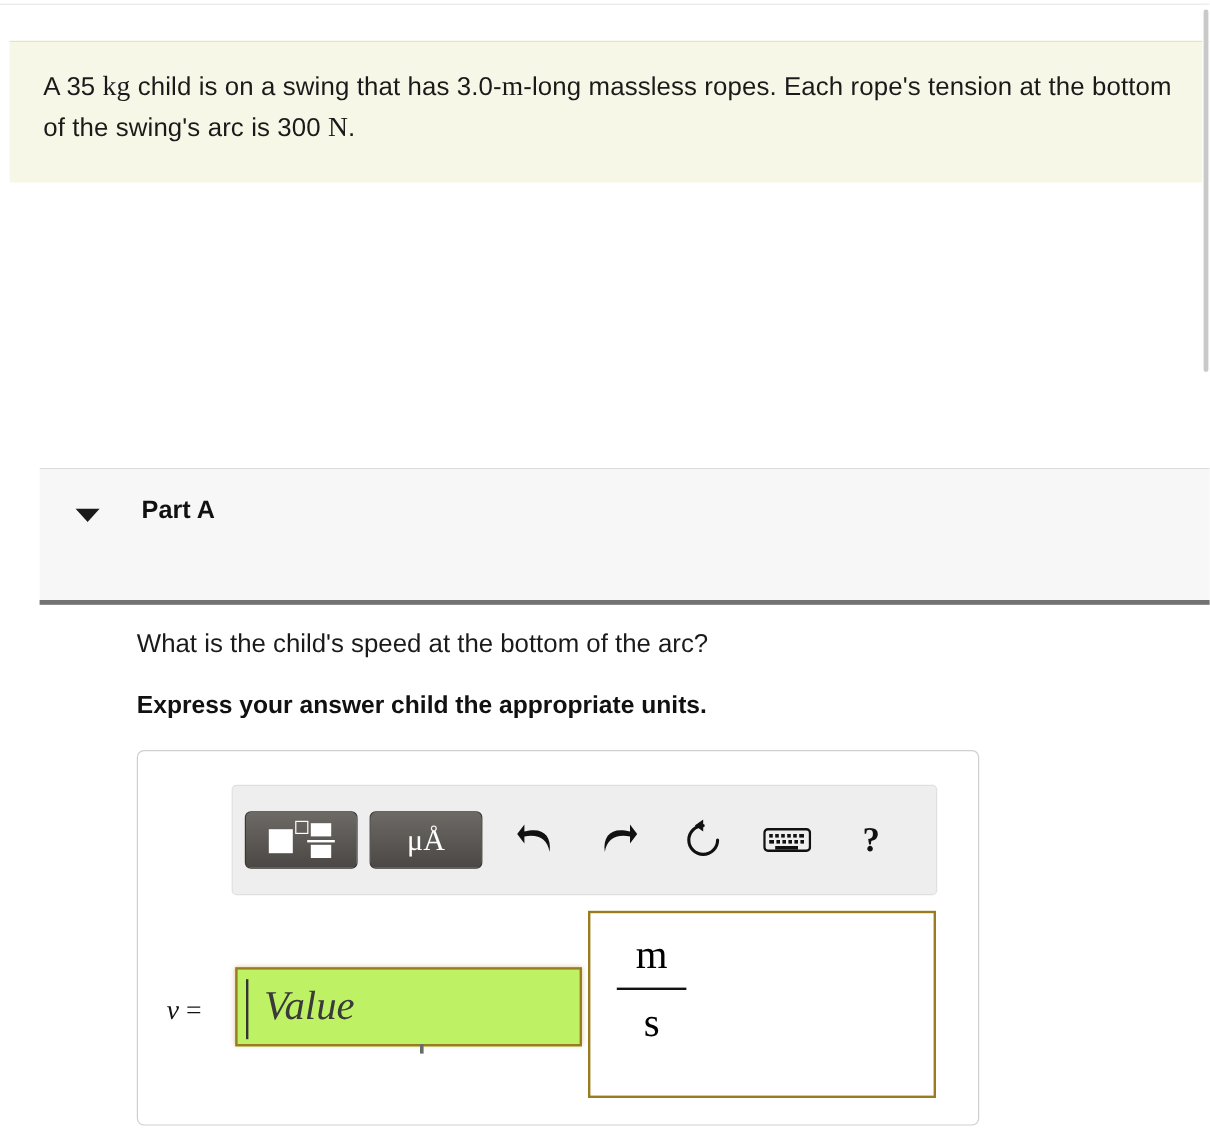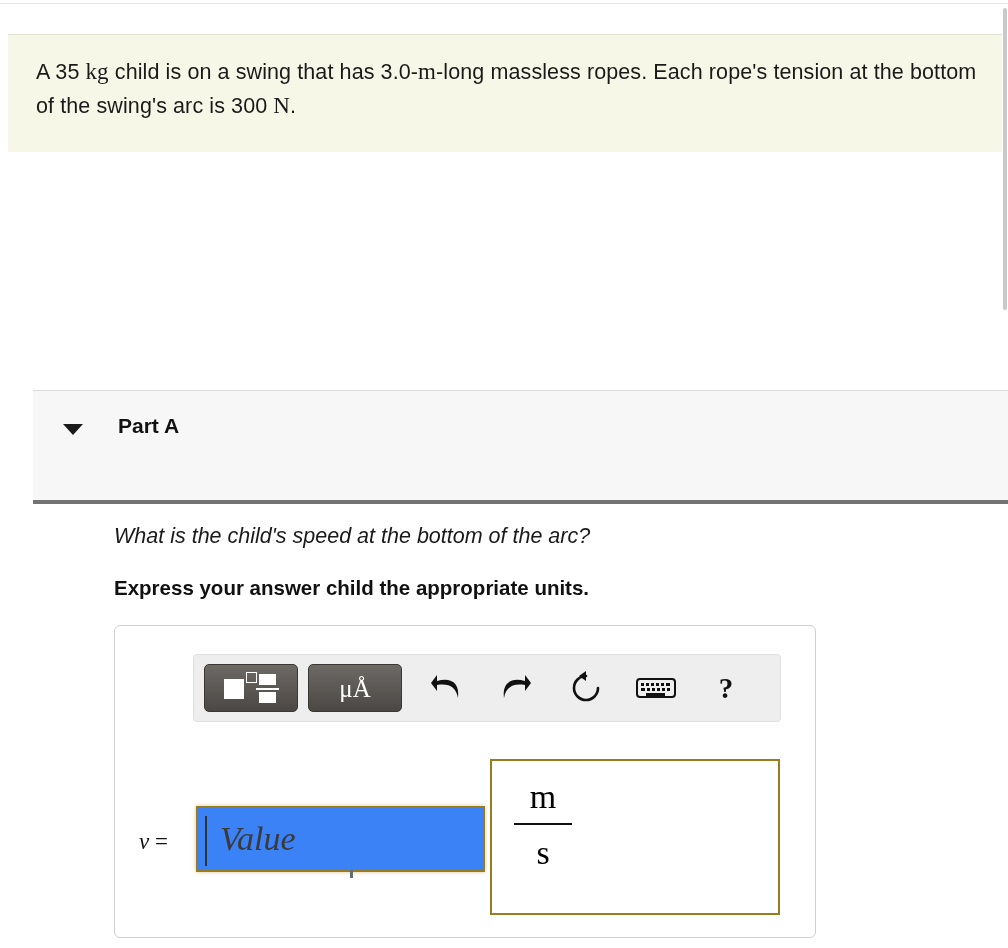--- a/index.html
+++ b/index.html
@@ -108,21 +108,20 @@
     color: #111111;
   }
 
   
   .question-text {
     position: absolute;
     left: 114px;
     top: 524px;
     font-size: 21.5px;
     color: #1a1a1a;
-    font-style: italic;
   }
   .instruction-text {
     position: absolute;
     left: 114px;
     top: 576px;
     font-size: 20.5px;
     font-weight: bold;
     color: #111111;
   }
 
@@ -137,21 +136,21 @@
     border-radius: 6px;
     background: #ffffff;
     box-sizing: border-box;
   }
 
   .toolbar {
     position: absolute;
     left: 78px;
     top: 28px;
     width: 588px;
-    height: 68px;
+    height: 92px;
     background: #eeeeee;
     border: 1px solid #e0e0e0;
     border-radius: 4px;
     box-sizing: border-box;
     display: flex;
     align-items: center;
   }
 
   .tb-btn {
     width: 46px;
@@ -252,21 +251,21 @@
   .v-label .eq { font-style: normal; }
 
   
   .value-input {
     position: absolute;
     left: 81px;
     top: 180px;
     width: 289px;
     height: 66px;
     border: 2px solid #9a7b1f;
-    background: #3b82f6;
+    background: #bef264;
     box-sizing: border-box;
     box-shadow: 0 0 4px rgba(180,150,60,0.55);
     display: flex;
     align-items: center;
     cursor: text;
   }
   .value-caret {
     position: absolute;
     left: 7px;
     top: 8px;

